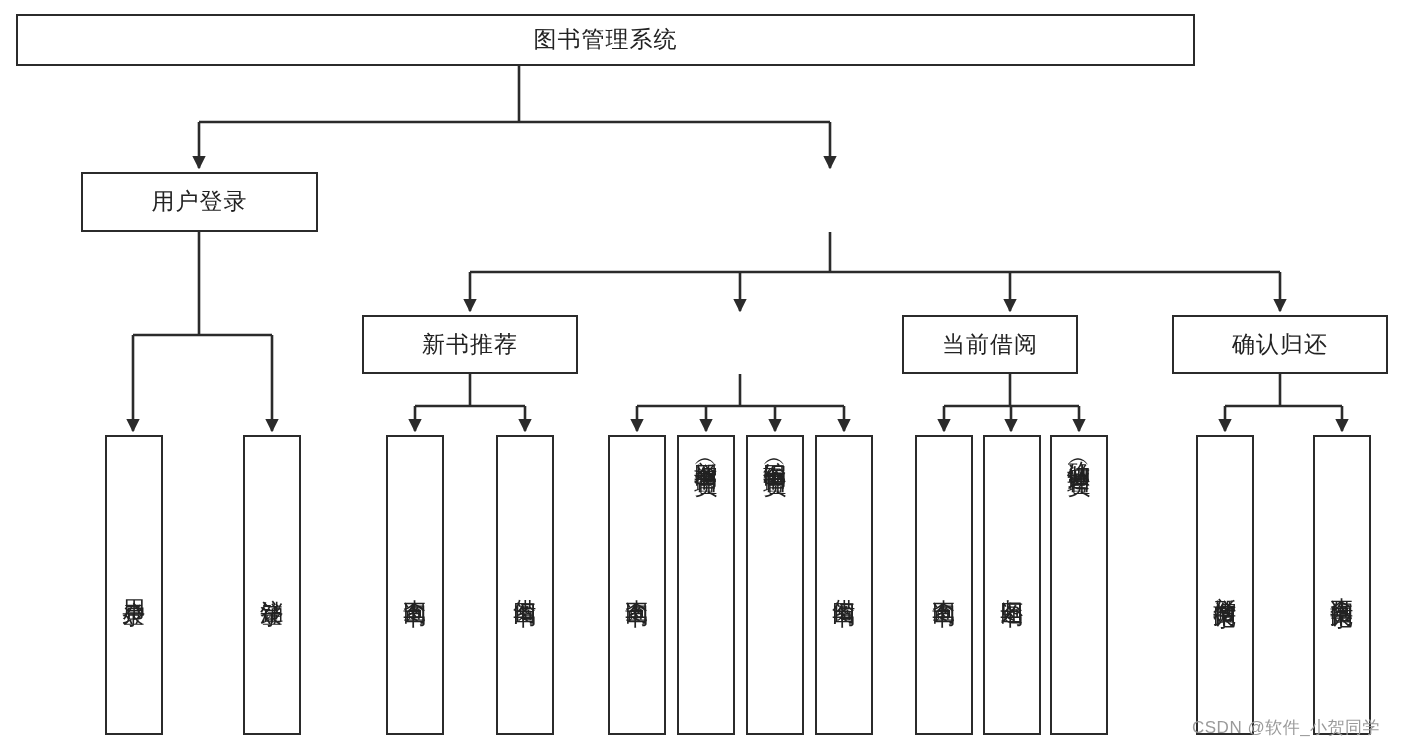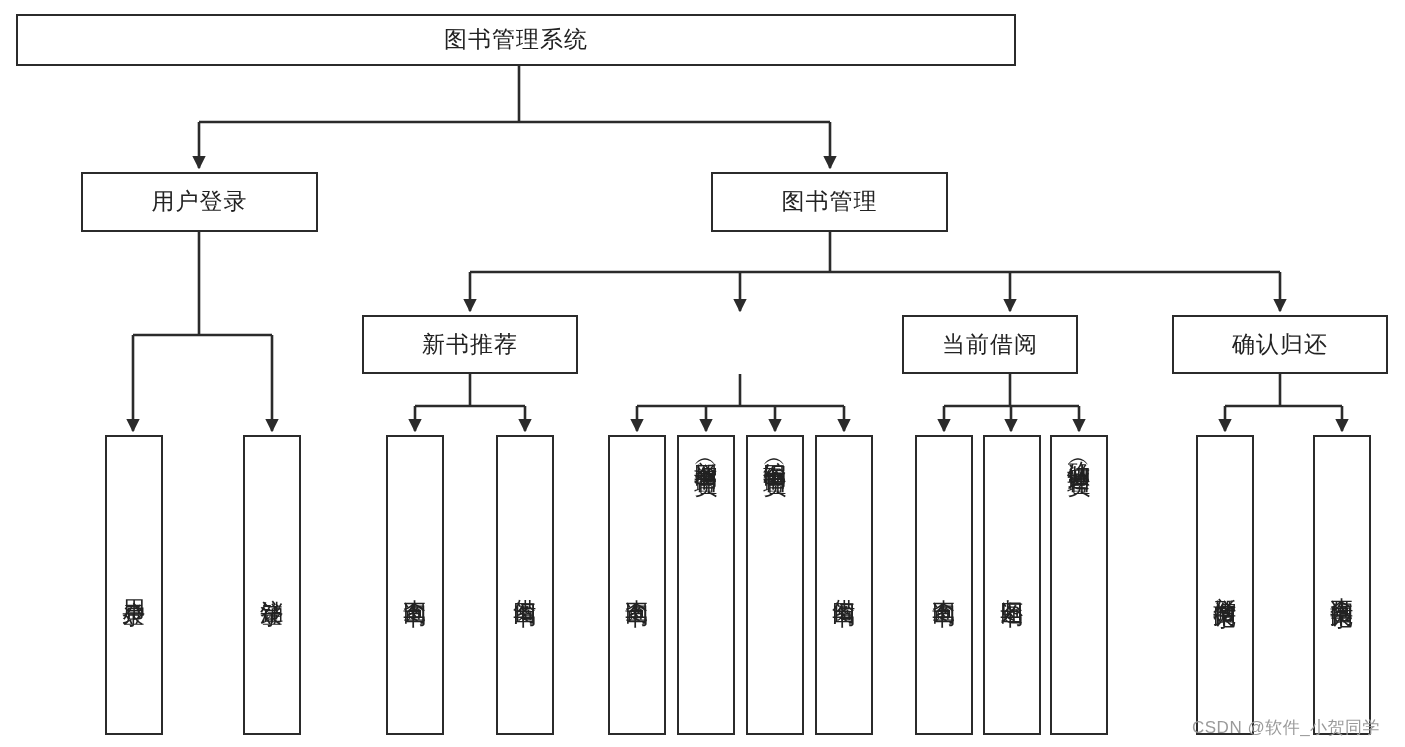--- a/index.html
+++ b/index.html
@@ -108,29 +108,26 @@
       <path d="M 1011 406 L 1011 431" marker-end="url(#arrow)"></path>
       <path d="M 1079 406 L 1079 431" marker-end="url(#arrow)"></path>
 
       <path d="M 1280 374 L 1280 406"></path>
       <path d="M 1225 406 L 1342 406"></path>
       <path d="M 1225 406 L 1225 431" marker-end="url(#arrow)"></path>
       <path d="M 1342 406 L 1342 431" marker-end="url(#arrow)"></path>
     </g>
   </svg>
 
-  <div class="node h root" style="left:16px;top:14px;width:1000px;height:52px;text-align:center;">
+  <div class="node h root" style="left:16px;top:14px;width:1179px;height:52px;text-align:center;">
     <span>图书管理系统</span>
   </div>
 
   <div class="node h" style="left:81px;top:172px;width:237px;height:60px;">
     <span>用户登录</span>
-  </div>
-  <div class="node h" style="left:711px;top:172px;width:237px;height:60px;">
-    <span>图书管理</span>
   </div>
 
   <div class="node h" style="left:362px;top:315px;width:216px;height:59px;">
     <span>新书推荐</span>
   </div>
   <div class="node h" style="left:902px;top:315px;width:176px;height:59px;">
     <span>当前借阅</span>
   </div>
   <div class="node h" style="left:1172px;top:315px;width:216px;height:59px;">
     <span>确认归还</span>

